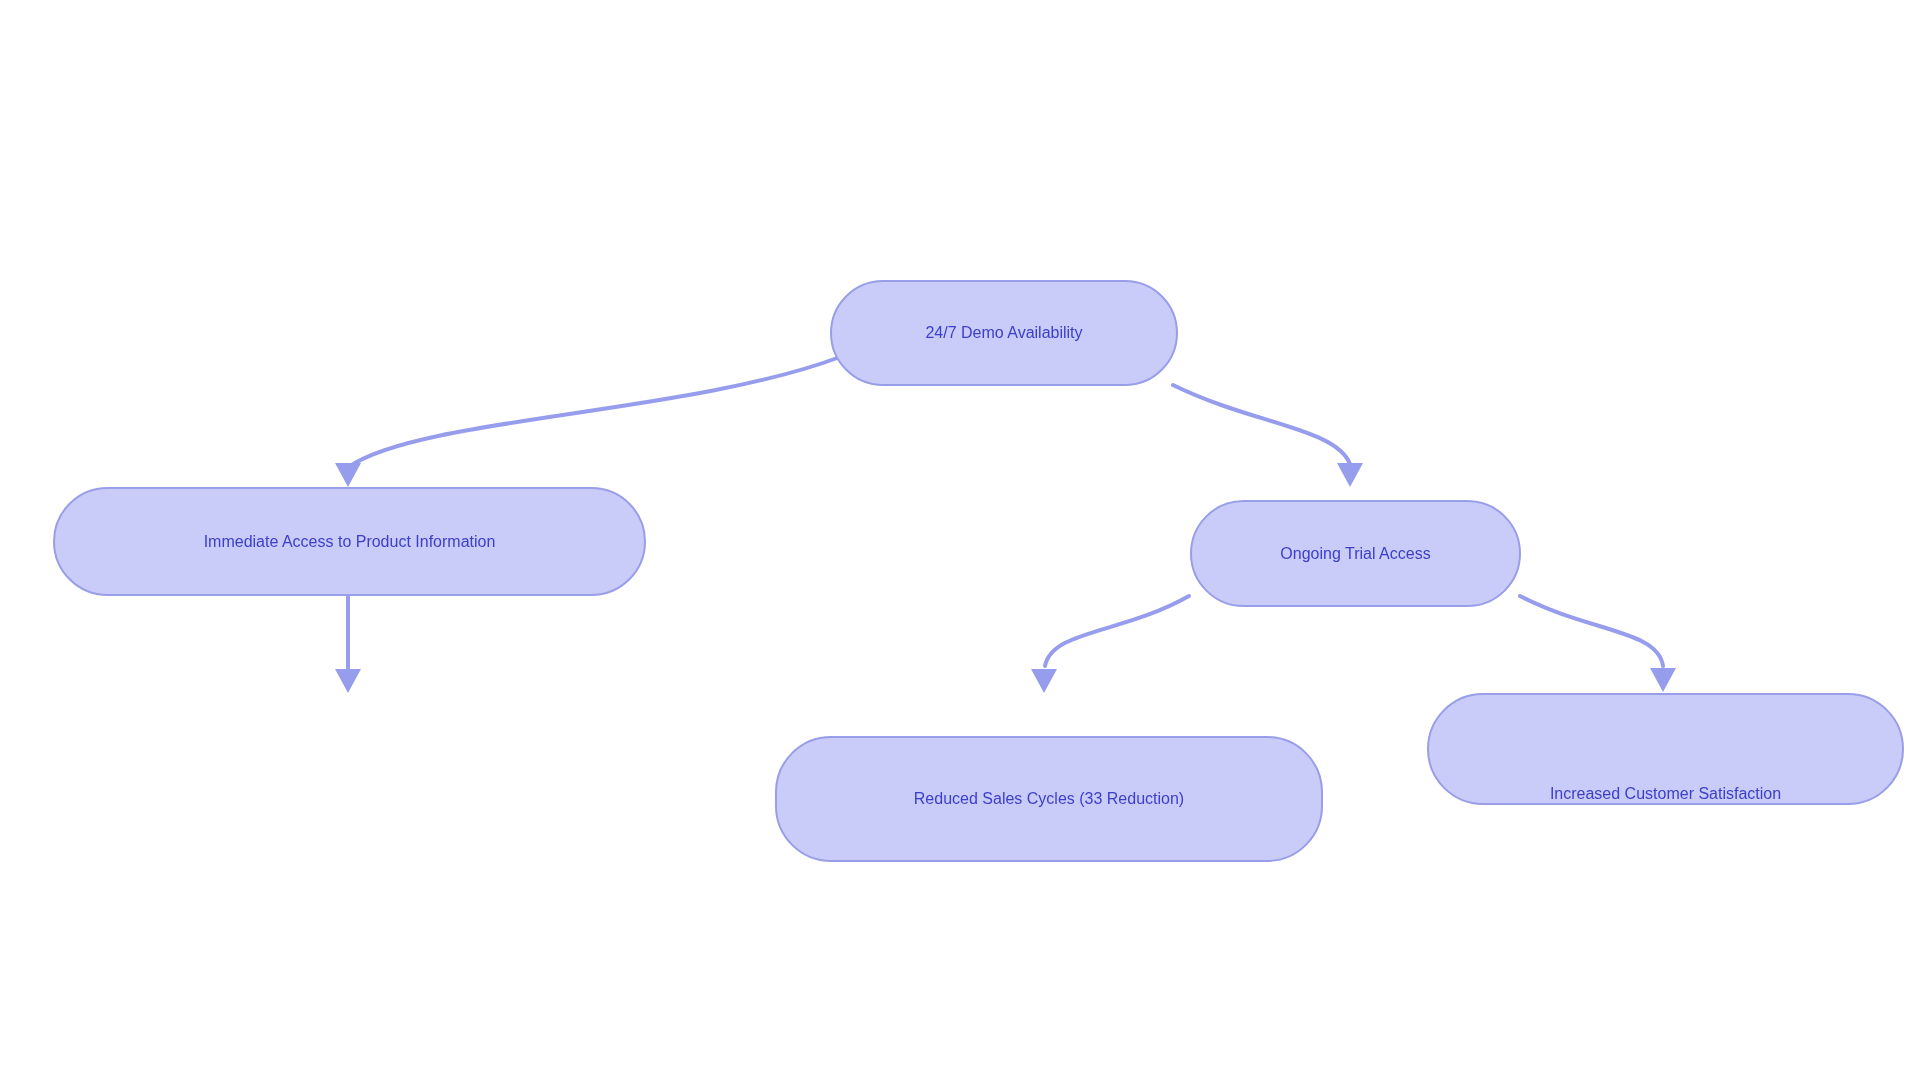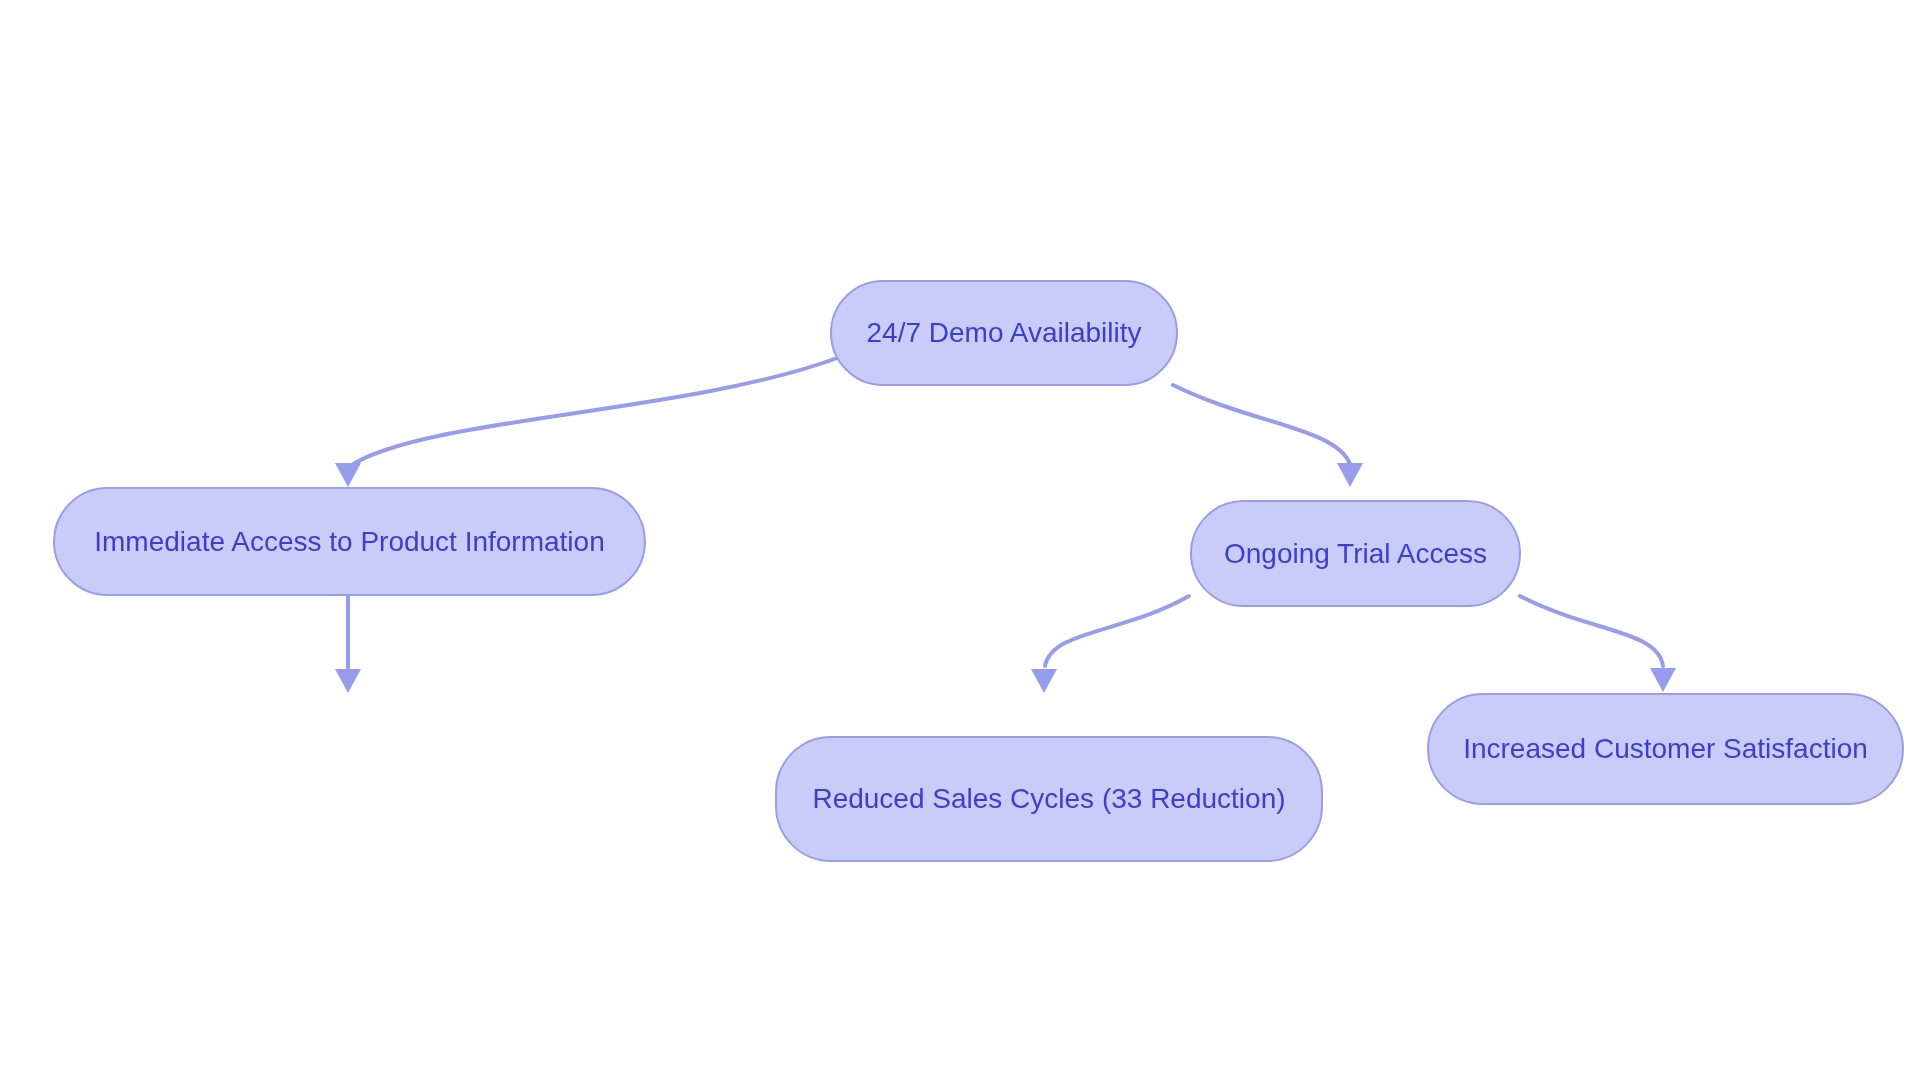--- a/index.html
+++ b/index.html
@@ -40,31 +40,31 @@
     z-index:1;
     box-sizing:border-box;
     background:var(--node-fill);
     border:2px solid var(--node-border);
     border-radius:56px;
     display:flex;
     align-items:center;
     justify-content:center;
     text-align:center;
     color:var(--text);
-    font-size:28px;
+    font-size:16px;
     line-height:1.2;
     white-space:nowrap;
   }
   
   .node-root        {left:830px;  top:280px; width:348px; height:106px;}
   .node-immediate   {left:53px;   top:487px; width:593px; height:109px;}
   .node-ongoing     {left:1190px; top:500px; width:331px; height:107px;}
   .node-conversion  {left:17px;   top:694px; width:660px; height:112px;}
   .node-salescycles {left:775px;  top:736px; width:548px; height:126px;}
-  .node-satisfaction{left:1427px; top:693px; width:477px; height:112px;}
+  .node-satisfaction{left:1427px; top:693px; width:477px; height:112px;align-items:flex-end;}
 </style>
 </head>
 <body>
 
 <div class="canvas">
 
   <svg class="edges" viewBox="0 0 1920 1083" xmlns="http://www.w3.org/2000/svg">
 
     <path class="link" d="M 840 357 C 688 414, 424 417, 350 466"></path>
     <polygon class="head" points="348,487 335,463 361,463"></polygon>

